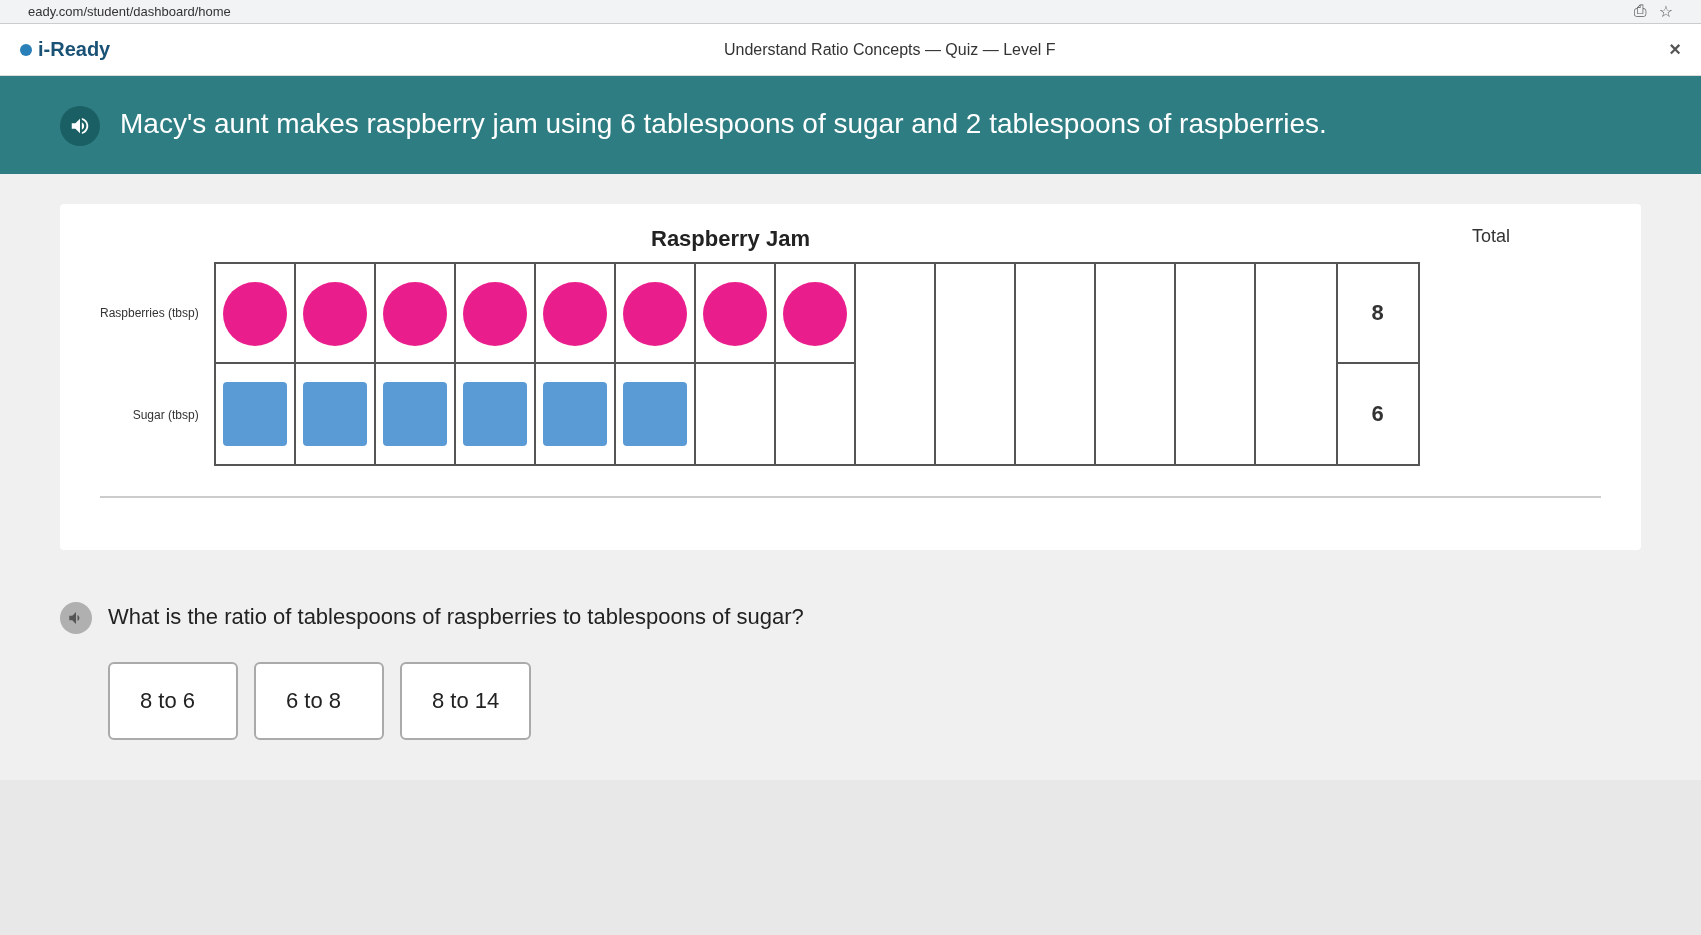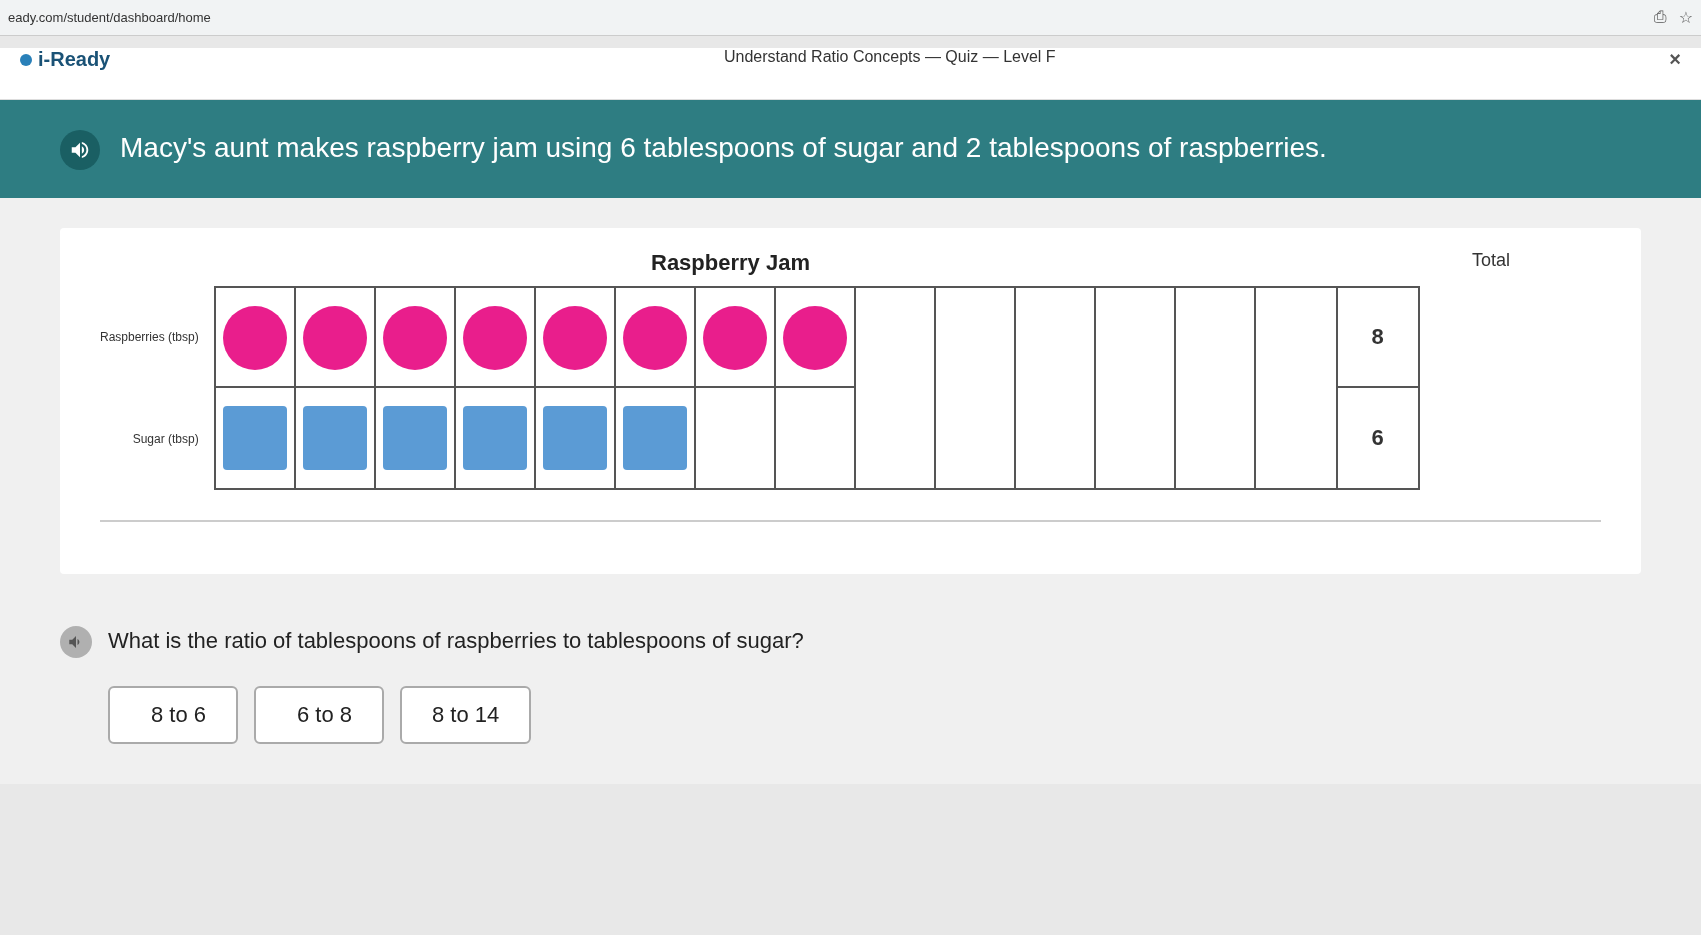--- a/index.html
+++ b/index.html
@@ -7,48 +7,47 @@
       font-family: Arial, sans-serif;
       background: #e8e8e8;
       width: 1701px;
       min-height: 935px;
       overflow-x: hidden;
     }
 
     
     .browser-bar {
       background: #f1f3f4;
-      height: 36px;
-      display: flex;
-      align-items: center;
-      padding: 0 8px;
+      height: 24px;
+      display: flex;
+      align-items: center;
+      padding: 0 28px;
       border-bottom: 1px solid #ccc;
     }
     .browser-url {
       font-size: 13px;
       color: #333;
       flex: 1;
     }
     .browser-icons {
       display: flex;
       gap: 12px;
       font-size: 16px;
       color: #555;
     }
 
     
     .app-header {
       background: #ffffff;
       height: 52px;
       display: flex;
-      align-items: flex-start;
+      align-items: center;
       justify-content: space-between;
       padding: 0 20px;
       border-bottom: 1px solid #ddd;
-      margin-top: 12px;
     }
     .iready-logo {
       display: flex;
       align-items: center;
       gap: 6px;
       font-size: 20px;
       font-weight: bold;
       color: #1a5276;
     }
     .logo-dot {
@@ -260,26 +259,26 @@
     .answer-choices {
       display: flex;
       gap: 16px;
       flex-wrap: wrap;
       margin-left: 48px;
     }
     .answer-btn {
       border: 2px solid #aaa;
       background: white;
       border-radius: 6px;
-      padding: 14px 30px;
+      padding: 24px 30px;
       font-size: 22px;
       color: #222;
       cursor: pointer;
       min-width: 130px;
-      text-align: right;
+      text-align: left;
     }
 
     .divider-line {
       height: 2px;
       background: #ccc;
       margin: 30px 0;
     }
   </style>
 </head>
 <body>

